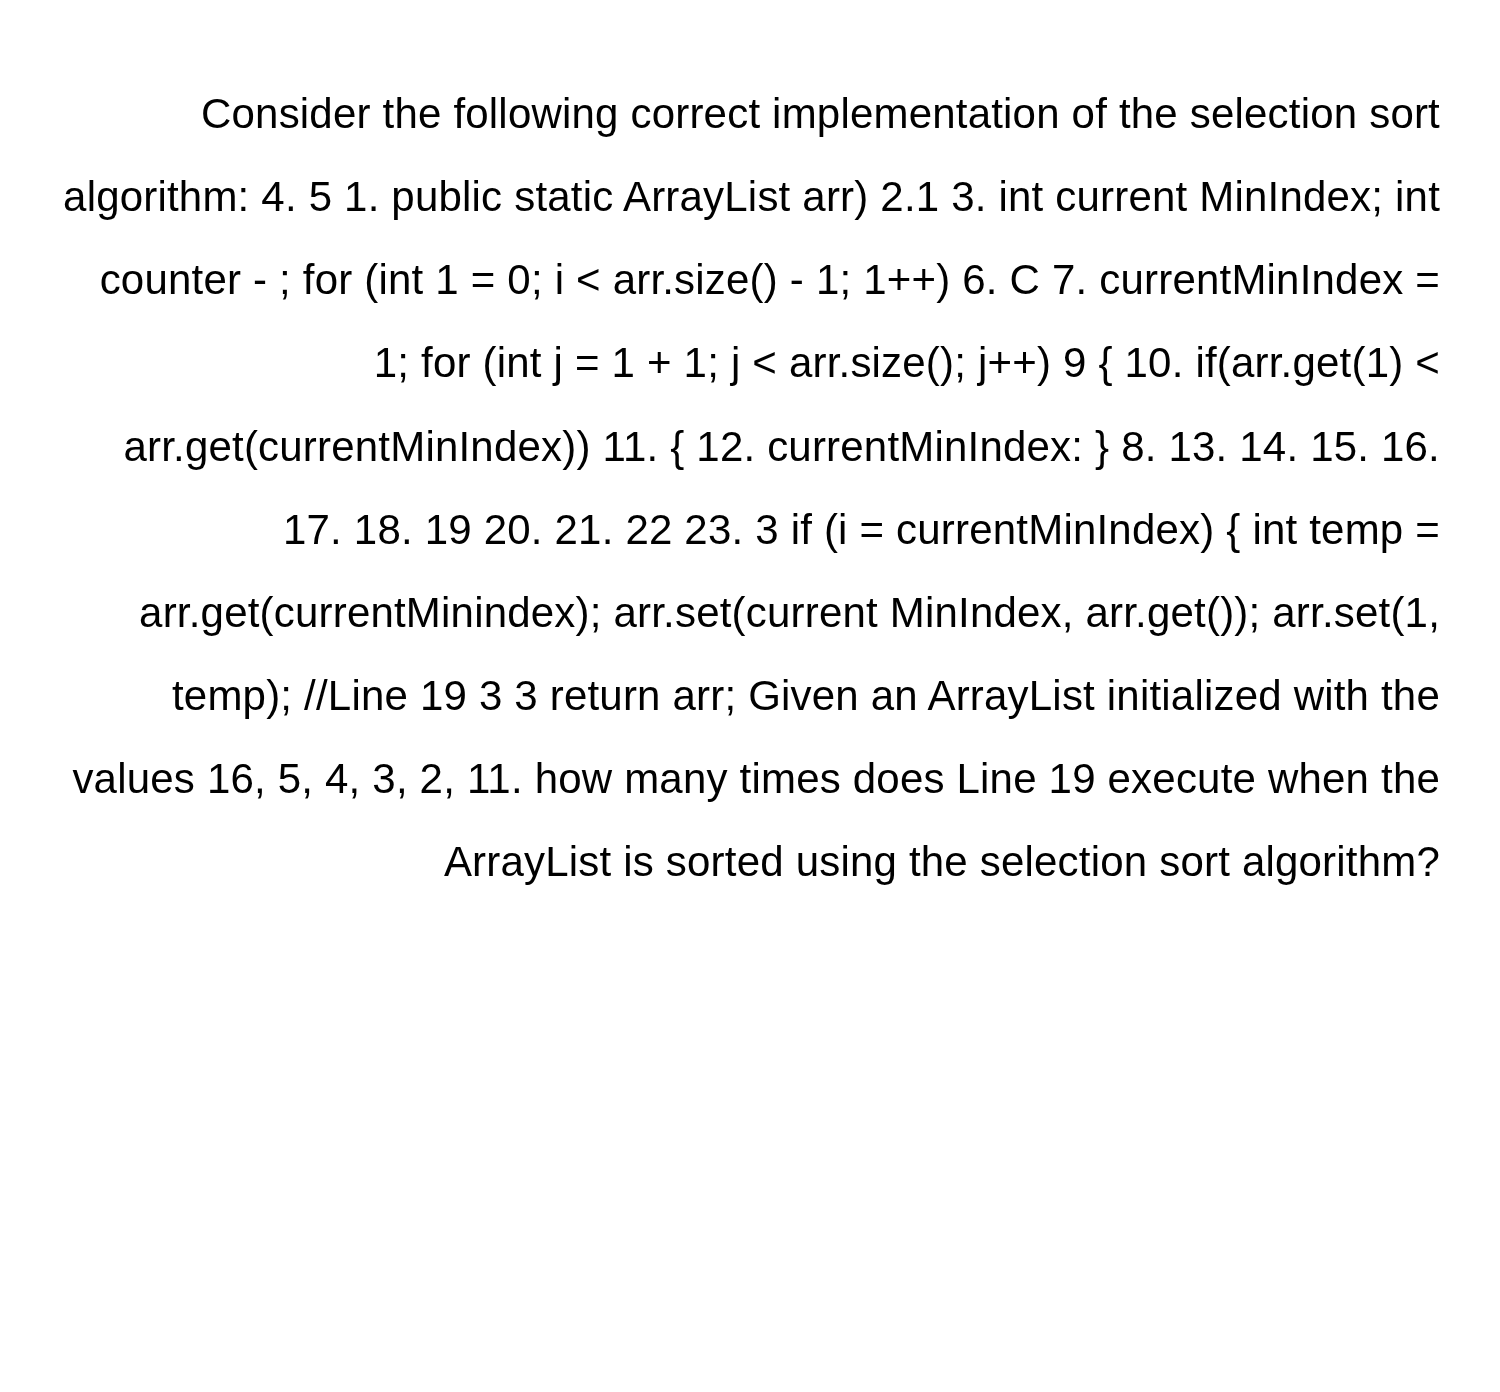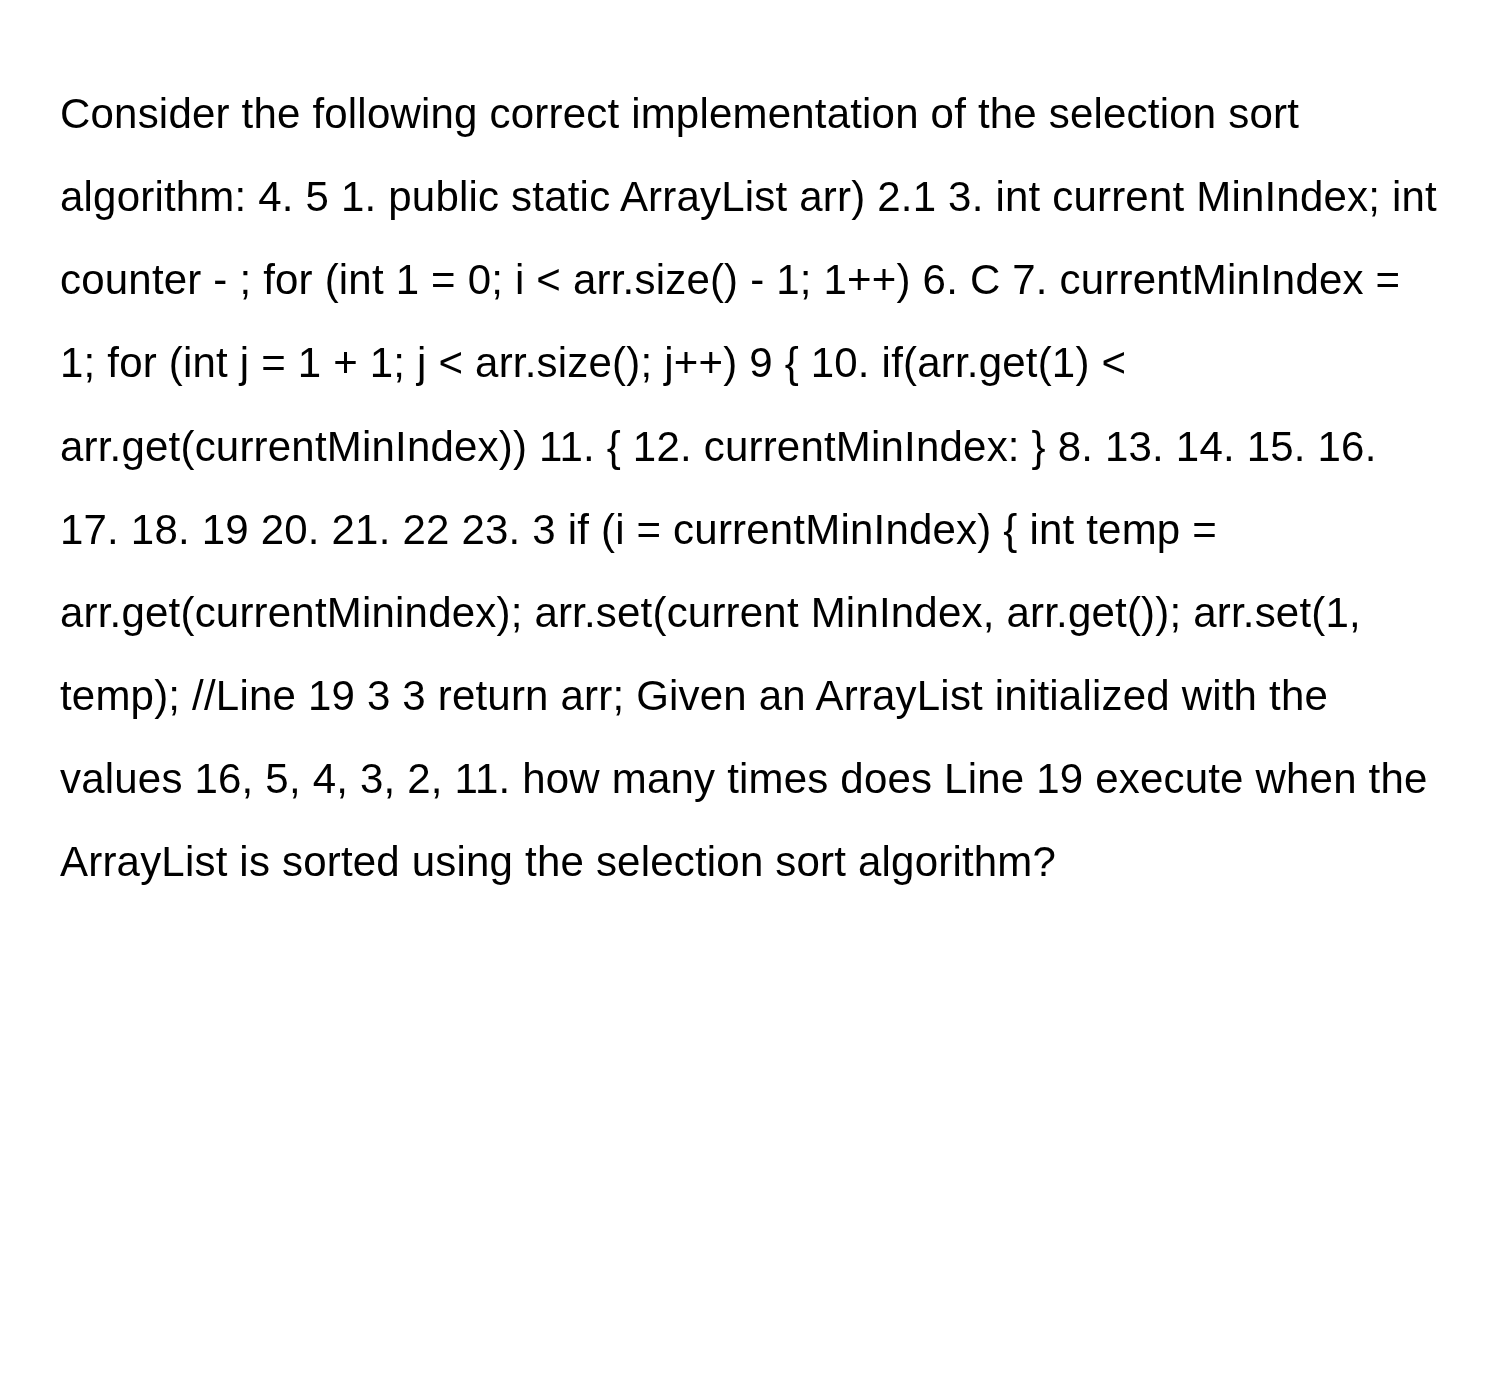--- a/index.html
+++ b/index.html
@@ -1,18 +1,19 @@
 <!DOCTYPE html>
 <html><head>
   <meta charset="utf-8">
   <style>
     * {
       margin: 0;
       padding: 0;
       box-sizing: border-box;
+      text-align: right;
     }
     body {
       width: 1500px;
       height: 1392px;
       background: #ffffff;
       font-family: -apple-system, BlinkMacSystemFont, "Segoe UI", Helvetica, Arial, sans-serif;
       padding: 72px 60px;
     }
     .content {
       font-size: 42px;

